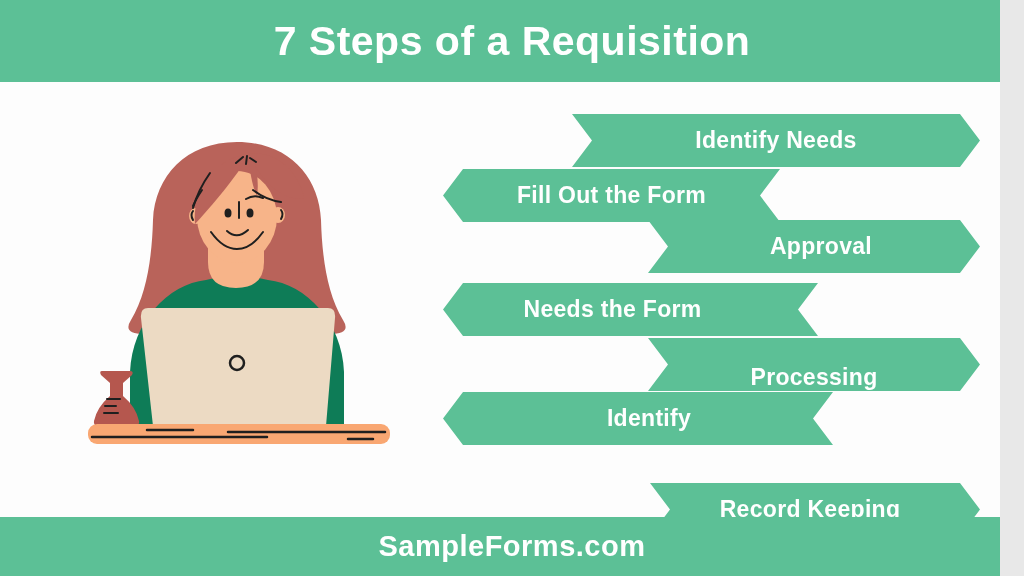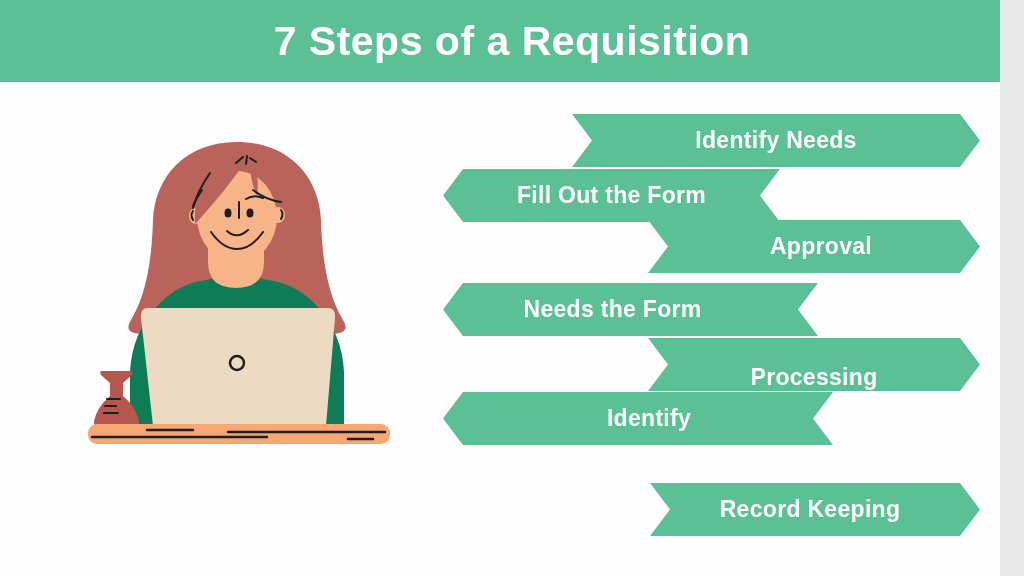--- a/index.html
+++ b/index.html
@@ -122,14 +122,17 @@
   <div class="banner right b5">
     <span>Processing</span>
   </div>
   <div class="banner left b6">
     <span>Identify</span>
   </div>
   <div class="banner right b7">
     <span>Record Keeping</span>
   </div>
 
+  <footer class="bottombar">
+    <p class="site">SampleForms.com</p>
+  </footer>
 
 </div>
 
 </body></html>

